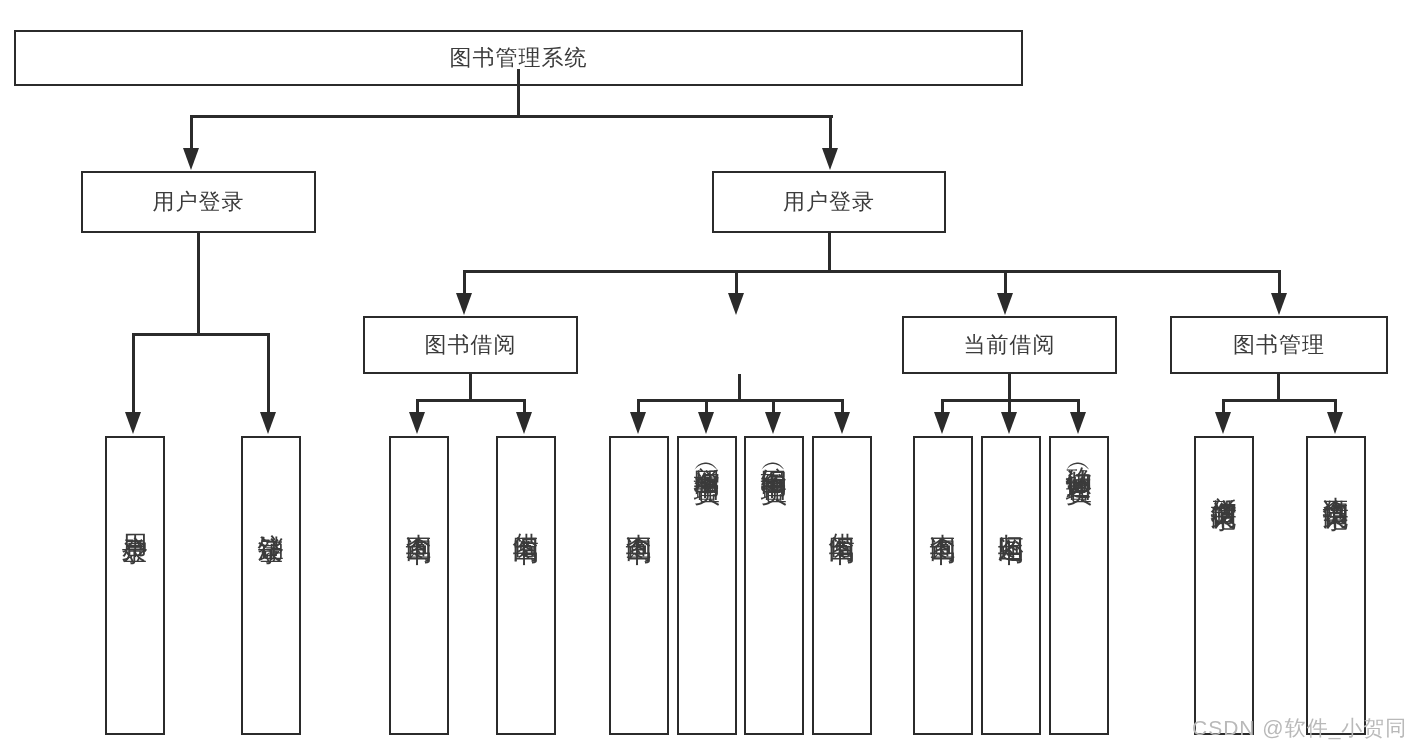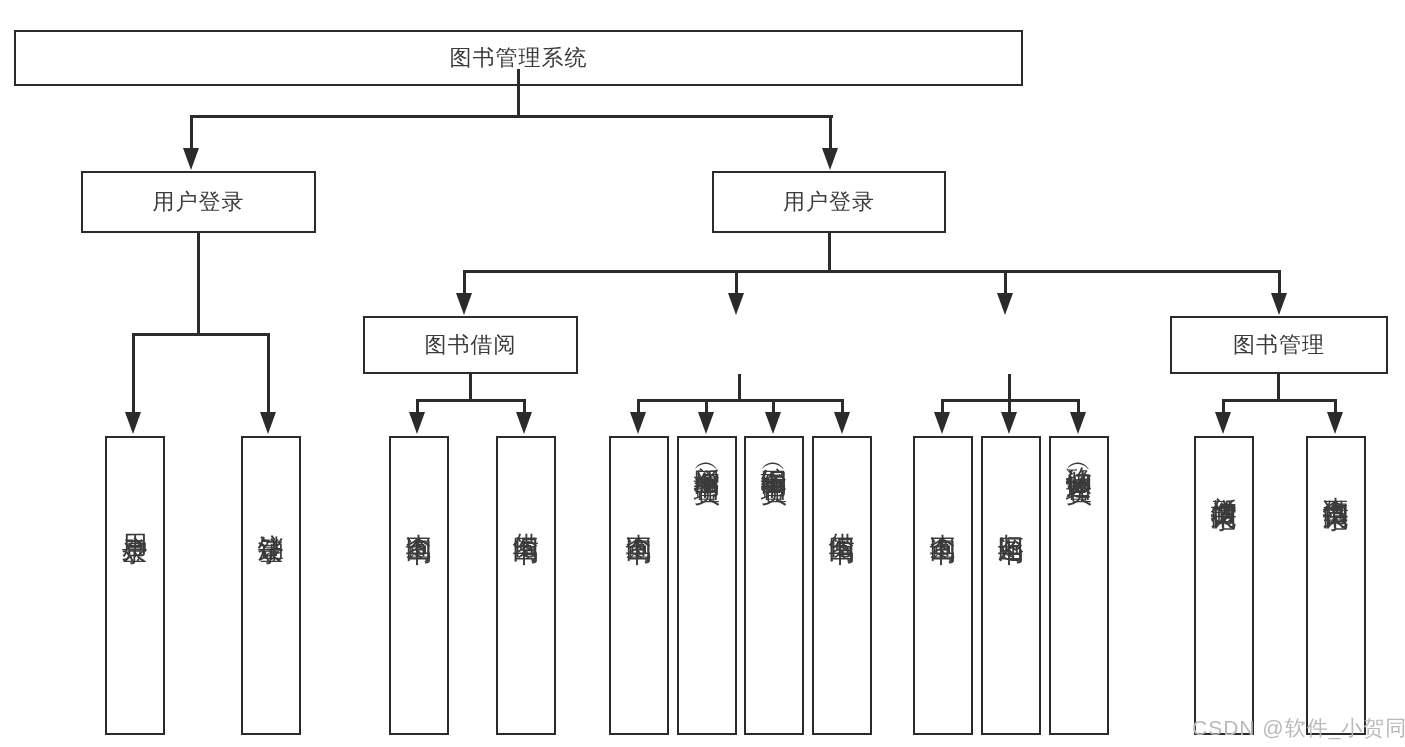--- a/index.html
+++ b/index.html
@@ -102,20 +102,23 @@
   <div class="arrow" style="left:728px;top:293px;"></div>
 
   <div class="ln v" style="left:1004px;top:270px;width:3px;height:25px;"></div>
   <div class="arrow" style="left:997px;top:293px;"></div>
 
   <div class="ln v" style="left:1278px;top:270px;width:3px;height:25px;"></div>
   <div class="arrow" style="left:1271px;top:293px;"></div>
 
   <div class="node" style="left:363px;top:316px;width:215px;height:58px;">
     <span class="lbl">图书借阅</span>
+  </div>
+  <div class="node" style="left:902px;top:316px;width:215px;height:58px;">
+    <span class="lbl">当前借阅</span>
   </div>
   <div class="node" style="left:1170px;top:316px;width:218px;height:58px;">
     <span class="lbl">图书管理</span>
   </div>
 
   <div class="ln v" style="left:469px;top:374px;width:3px;height:28px;"></div>
   <div class="ln h" style="left:416px;top:399px;width:110px;height:3px;"></div>
   <div class="ln v" style="left:416px;top:399px;width:3px;height:14px;"></div>
   <div class="arrow" style="left:409px;top:412px;"></div>
   <div class="ln v" style="left:523px;top:399px;width:3px;height:14px;"></div>

